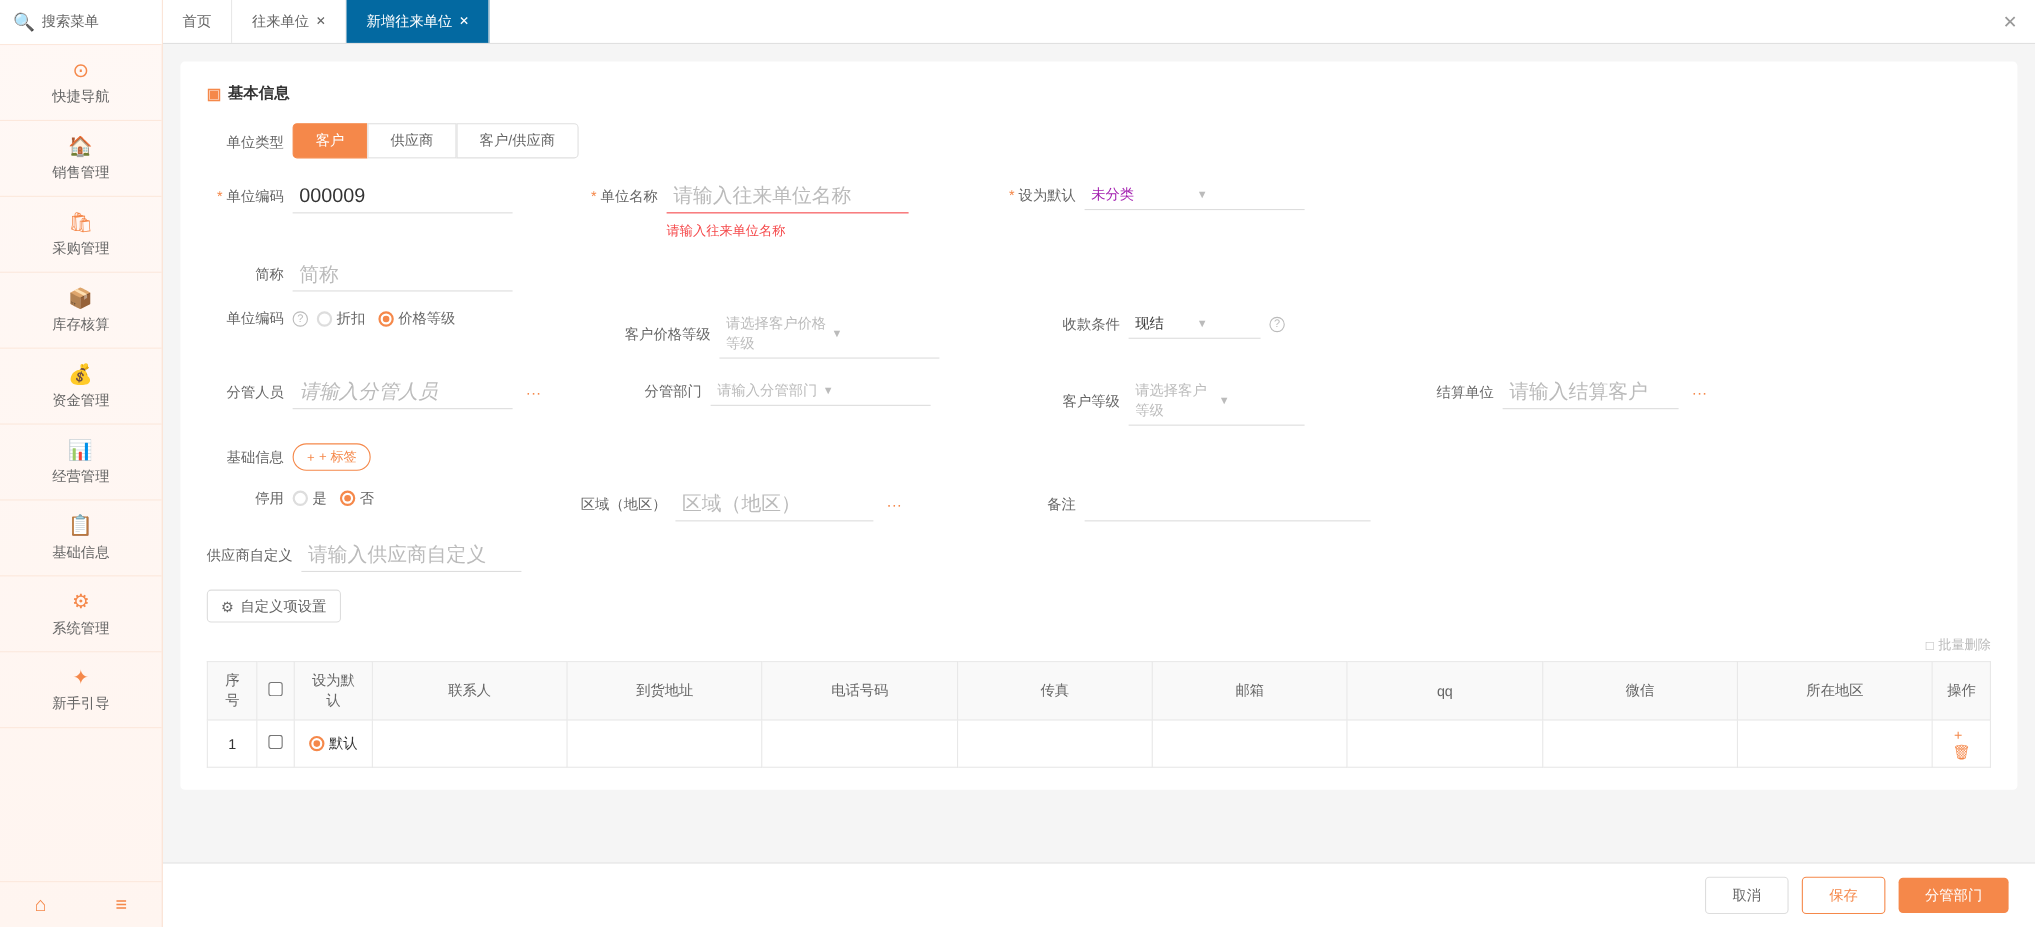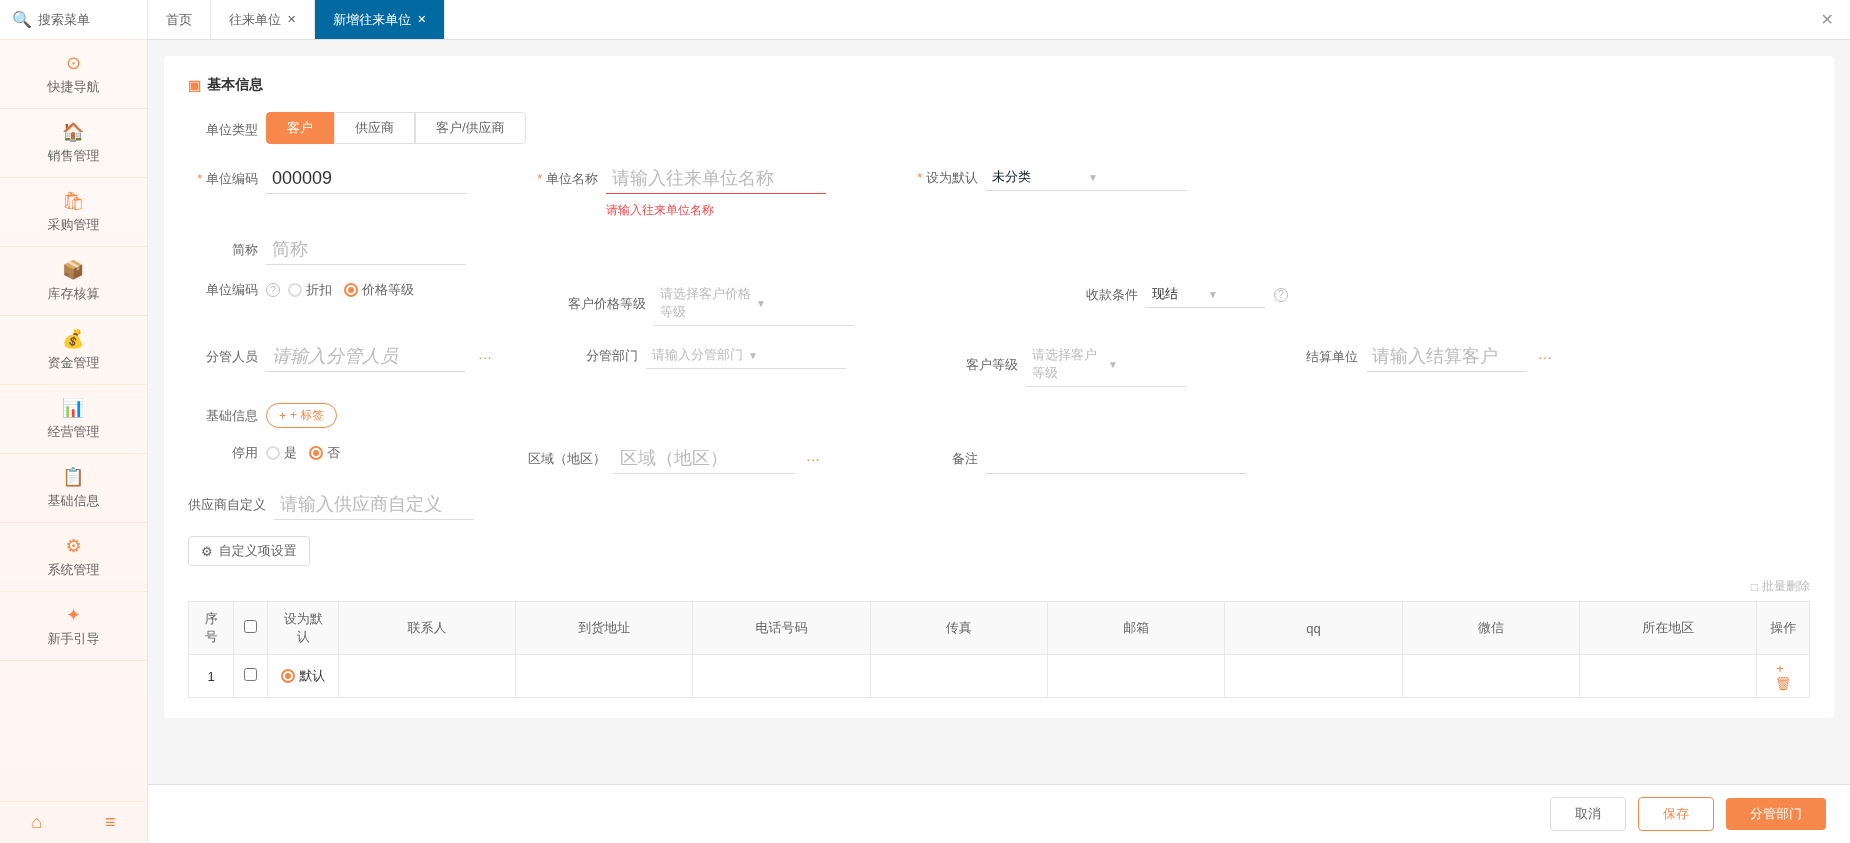--- a/index.html
+++ b/index.html
@@ -454,21 +454,21 @@
             <span class="form-label required">单位名称</span>
             <input type="text" class="form-input error-border" style="max-width: 220px; border-bottom-color: rgb(245, 72, 74);" placeholder="请输入往来单位名称">
           </div>
           <div style="padding-left:78px;">
             <span class="error-msg">请输入往来单位名称</span>
           </div>
         </div>
         <div class="form-field" style="max-width:320px;">
           <span class="form-label required">设为默认</span>
           <div class="form-select" style="max-width:200px;">
-            <span style="color:#0f172a;">未分类</span>
+            <span style="color:#a21caf;">未分类</span>
             <span class="chevron">▼</span>
           </div>
         </div>
       </div>
 
       <div class="form-row">
         <div class="form-field" style="max-width:340px;">
           <span class="form-label">简称</span>
           <input type="text" class="form-input" style="max-width: 200px;" placeholder="简称">
         </div>
@@ -489,21 +489,21 @@
             </label>
           </div>
         </div>
         <div class="form-field" style="max-width:380px;">
           <span class="form-label">客户价格等级</span>
           <div class="form-select" style="max-width:200px;">
             <span>请选择客户价格等级</span>
             <span class="chevron">▼</span>
           </div>
         </div>
-        <div class="form-field" style="max-width:340px;justify-content:flex-end;">
+        <div class="form-field" style="max-width:340px;">
           <span class="form-label">收款条件</span>
           <div class="form-select" style="max-width:120px;">
             <span style="color:#333;">现结</span>
             <span class="chevron">▼</span>
           </div>
           <span class="help-icon">?</span>
         </div>
       </div>
 
       <div class="form-row">

